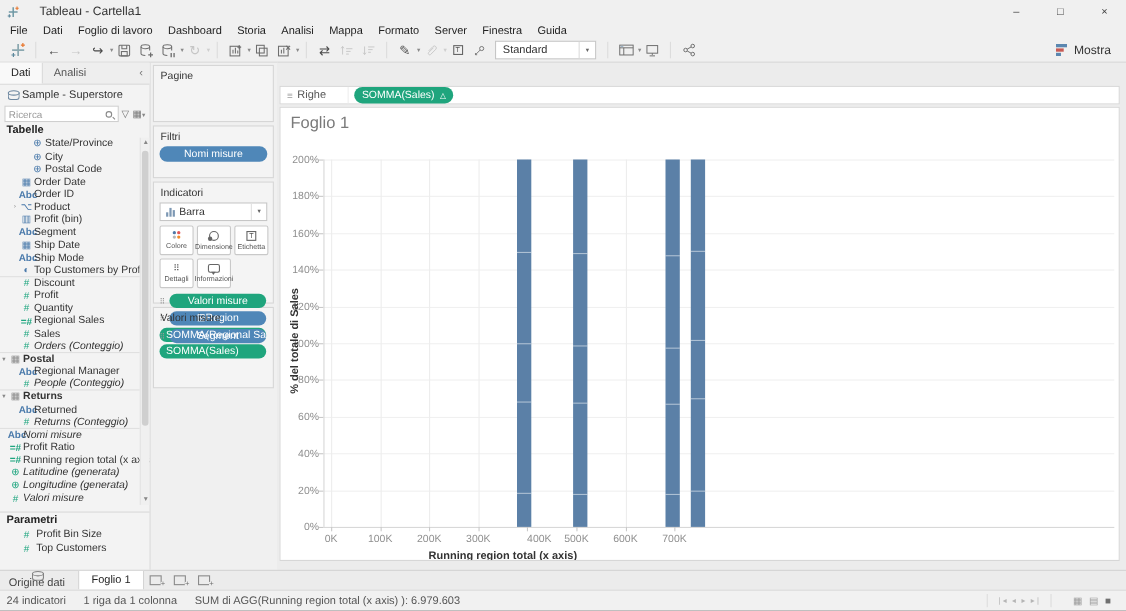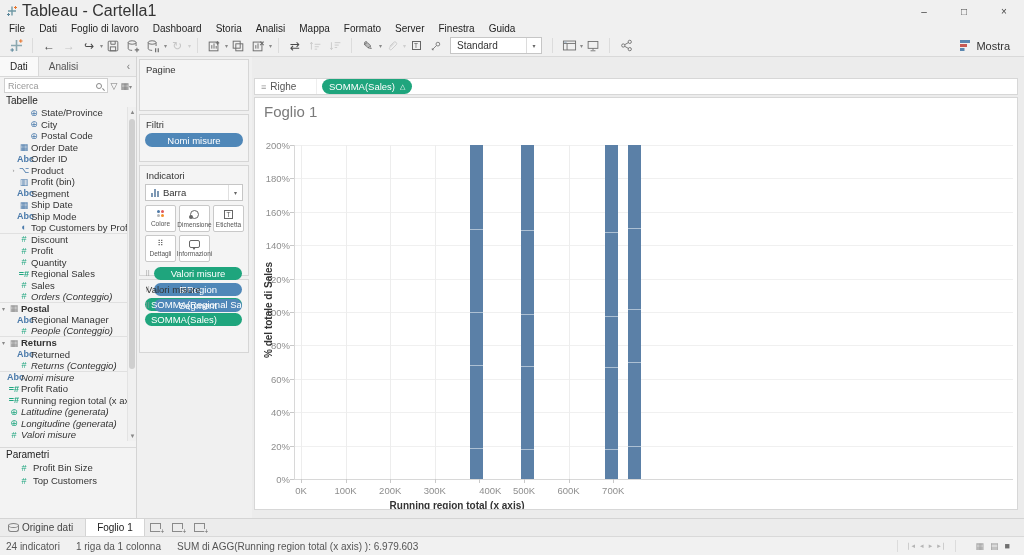--- a/index.html
+++ b/index.html
@@ -1,21 +1,21 @@
 <!DOCTYPE html>
 <html><head>
 <meta charset="utf-8">
 <style>
   html,body{margin:0;padding:0;background:#888;}
   *{box-sizing:border-box;font-family:"Liberation Sans","DejaVu Sans",sans-serif;}
   #window{position:relative;width:1024px;height:555px;background:#f0f0f0;overflow:hidden;font-size:10px;color:#333;}
 
   
   .titlebar{position:absolute;left:0;top:0;width:1024px;height:22px;background:#f0f0f0;display:flex;align-items:center;}
-  .titlebar .title{font-size:16px;color:#333;margin-left:4px;}
+  .titlebar .title{font-size:11px;color:#333;margin-left:18px;}
   .wctrl{width:40px;height:22px;display:flex;align-items:center;justify-content:center;font-size:10px;color:#444;}
   .wspacer{flex:1;}
 
   
   .menubar{position:absolute;left:0;top:22px;width:1024px;height:13px;background:#f0f0f0;display:flex;align-items:center;padding-left:2px;}
   .menu-item{font-size:10px;color:#222;padding:0 7px;line-height:13px;}
 
   
   .toolbar{position:absolute;left:0;top:35px;width:1024px;height:21px;background:#f0f0f0;display:flex;align-items:center;padding-left:6px;}
   .tbtn{min-width:16px;height:18px;display:flex;align-items:center;justify-content:center;font-size:12px;color:#4a4a4a;margin:0 2px;}
@@ -41,21 +41,21 @@
   .dp-ds{height:18px;display:flex;align-items:center;padding-left:7px;gap:4px;font-size:10px;color:#333;}
   .db-icon{width:9px;height:9px;position:relative;}
   .db-icon::before{content:"";position:absolute;left:0;top:0;width:9px;height:3px;border:1px solid #6d87a0;border-radius:50%;}
   .db-icon::after{content:"";position:absolute;left:0;top:2px;width:9px;height:6px;border:1px solid #6d87a0;border-top:none;border-radius:0 0 3px 3px;}
   .dp-search{height:17px;display:flex;align-items:center;padding:0 4px;gap:3px;}
   .searchbox{flex:1;height:15px;background:#fff;border:1px solid #cfcfcf;display:flex;align-items:center;padding:0 3px;}
   .searchbox .ph{font-size:9px;color:#9a9a9a;flex:1;}
   .mag{width:6px;height:6px;border:1px solid #8a8a8a;border-radius:50%;position:relative;margin-right:2px;}
   .mag::after{content:"";position:absolute;left:5px;top:5px;width:3px;height:1px;background:#8a8a8a;transform:rotate(45deg);}
   .dp-mini{font-size:9px;color:#777;}
-  .dp-header{height:13px;line-height:13px;padding-left:6px;font-size:10px;font-weight:normal;color:#222;}
+  .dp-header{height:13px;line-height:13px;padding-left:6px;font-size:10px;font-weight:bold;color:#222;}
   .fieldlist{position:relative;height:334px;overflow:hidden;}
   .frow{height:11.5px;display:flex;align-items:center;font-size:9.5px;color:#333;white-space:nowrap;padding-right:12px;}
   .frow .exp{width:7px;font-size:6px;color:#888;text-align:center;flex:none;}
   .frow .ficon{width:14px;flex:none;text-align:center;font-size:9px;}
   .frow.divider{border-bottom:1px solid #e0e0e0;}
   .fi-blue{color:#4a7aab;}
   .fi-green{color:#1ea57f;}
   .fi-gray{color:#8a8a8a;}
   .fi-abc{font-size:6.5px;font-weight:bold;letter-spacing:0;}
   .fi-calc{font-size:7px;font-weight:bold;}
@@ -111,21 +111,21 @@
   .ytick{position:absolute;width:34px;text-align:right;font-size:9.5px;color:#8e8e8e;}
   .xtick{position:absolute;width:44px;text-align:center;font-size:9.5px;color:#8e8e8e;}
   .tickmark{position:absolute;background:#c9c9c9;}
   .bar{position:absolute;}
   .barsep{position:absolute;height:1px;background:rgba(255,255,255,0.5);}
   .ylab{position:absolute;font-size:10px;font-weight:bold;color:#333;transform:rotate(-90deg);transform-origin:left top;white-space:nowrap;}
   .xlab{position:absolute;font-size:10px;font-weight:bold;color:#333;text-align:center;white-space:nowrap;}
 
   
   .tabsbar{position:absolute;left:0;top:518px;width:1024px;height:18px;background:#ececec;border-top:1px solid #d4d4d4;display:flex;align-items:stretch;}
-  .dstab{display:flex;align-items:center;gap:5px;padding:0 12px 0 8px;font-size:10px;color:#444;}
+  .dstab{display:flex;align-items:center;gap:5px;padding:0 12px 0 8px;font-size:10px;color:#444;flex-direction:column;}
   .sheettab{background:#fff;border-left:1px solid #d4d4d4;border-right:1px solid #d4d4d4;display:flex;align-items:center;padding:0 11px;font-size:10px;color:#222;}
   .newtab{width:22px;display:flex;align-items:center;justify-content:center;}
   .nticon{width:11px;height:9px;border:1px solid #8a8a8a;position:relative;}
   .nticon::after{content:"+";position:absolute;right:-4px;bottom:-4px;font-size:7px;color:#6d6d6d;background:#ececec;line-height:6px;}
   .statusbar{position:absolute;left:0;top:536px;width:1024px;height:19px;background:#f1f1f1;border-top:1px solid #d9d9d9;display:flex;align-items:center;font-size:10px;color:#555;}
   .statusbar .sseg{margin-left:16px;}
   .statusbar .sseg:first-child{margin-left:6px;}
   .ssep{width:1px;height:12px;background:#dcdcdc;margin:0 8px;}
   .navctl{display:flex;align-items:center;gap:5px;font-size:7px;color:#b5b5b5;}
   .viewicons{display:flex;align-items:center;gap:6px;margin:0 14px 0 12px;font-size:9px;color:#9a9a9a;}
@@ -302,20 +302,24 @@
     </span>
   </div>
 
   <div class="main">
 
     <div class="datapane">
       <div class="dp-tabs">
         <span class="dp-tab active">Dati</span>
         <span class="dp-tab">Analisi</span>
         <span class="dp-collapse">‹</span>
+      </div>
+      <div class="dp-ds">
+        <span class="db-icon"></span>
+        <span>Sample - Superstore</span>
       </div>
       <div class="dp-search">
         <span class="searchbox">
           <span class="ph">Ricerca</span>
           <span class="mag"></span>
         </span>
         <span class="dp-mini">▽</span>
         <span class="dp-mini">▦<span style="font-size:6px;color:#888;">▾</span></span>
       </div>
       <div class="dp-header">Tabelle</div>

